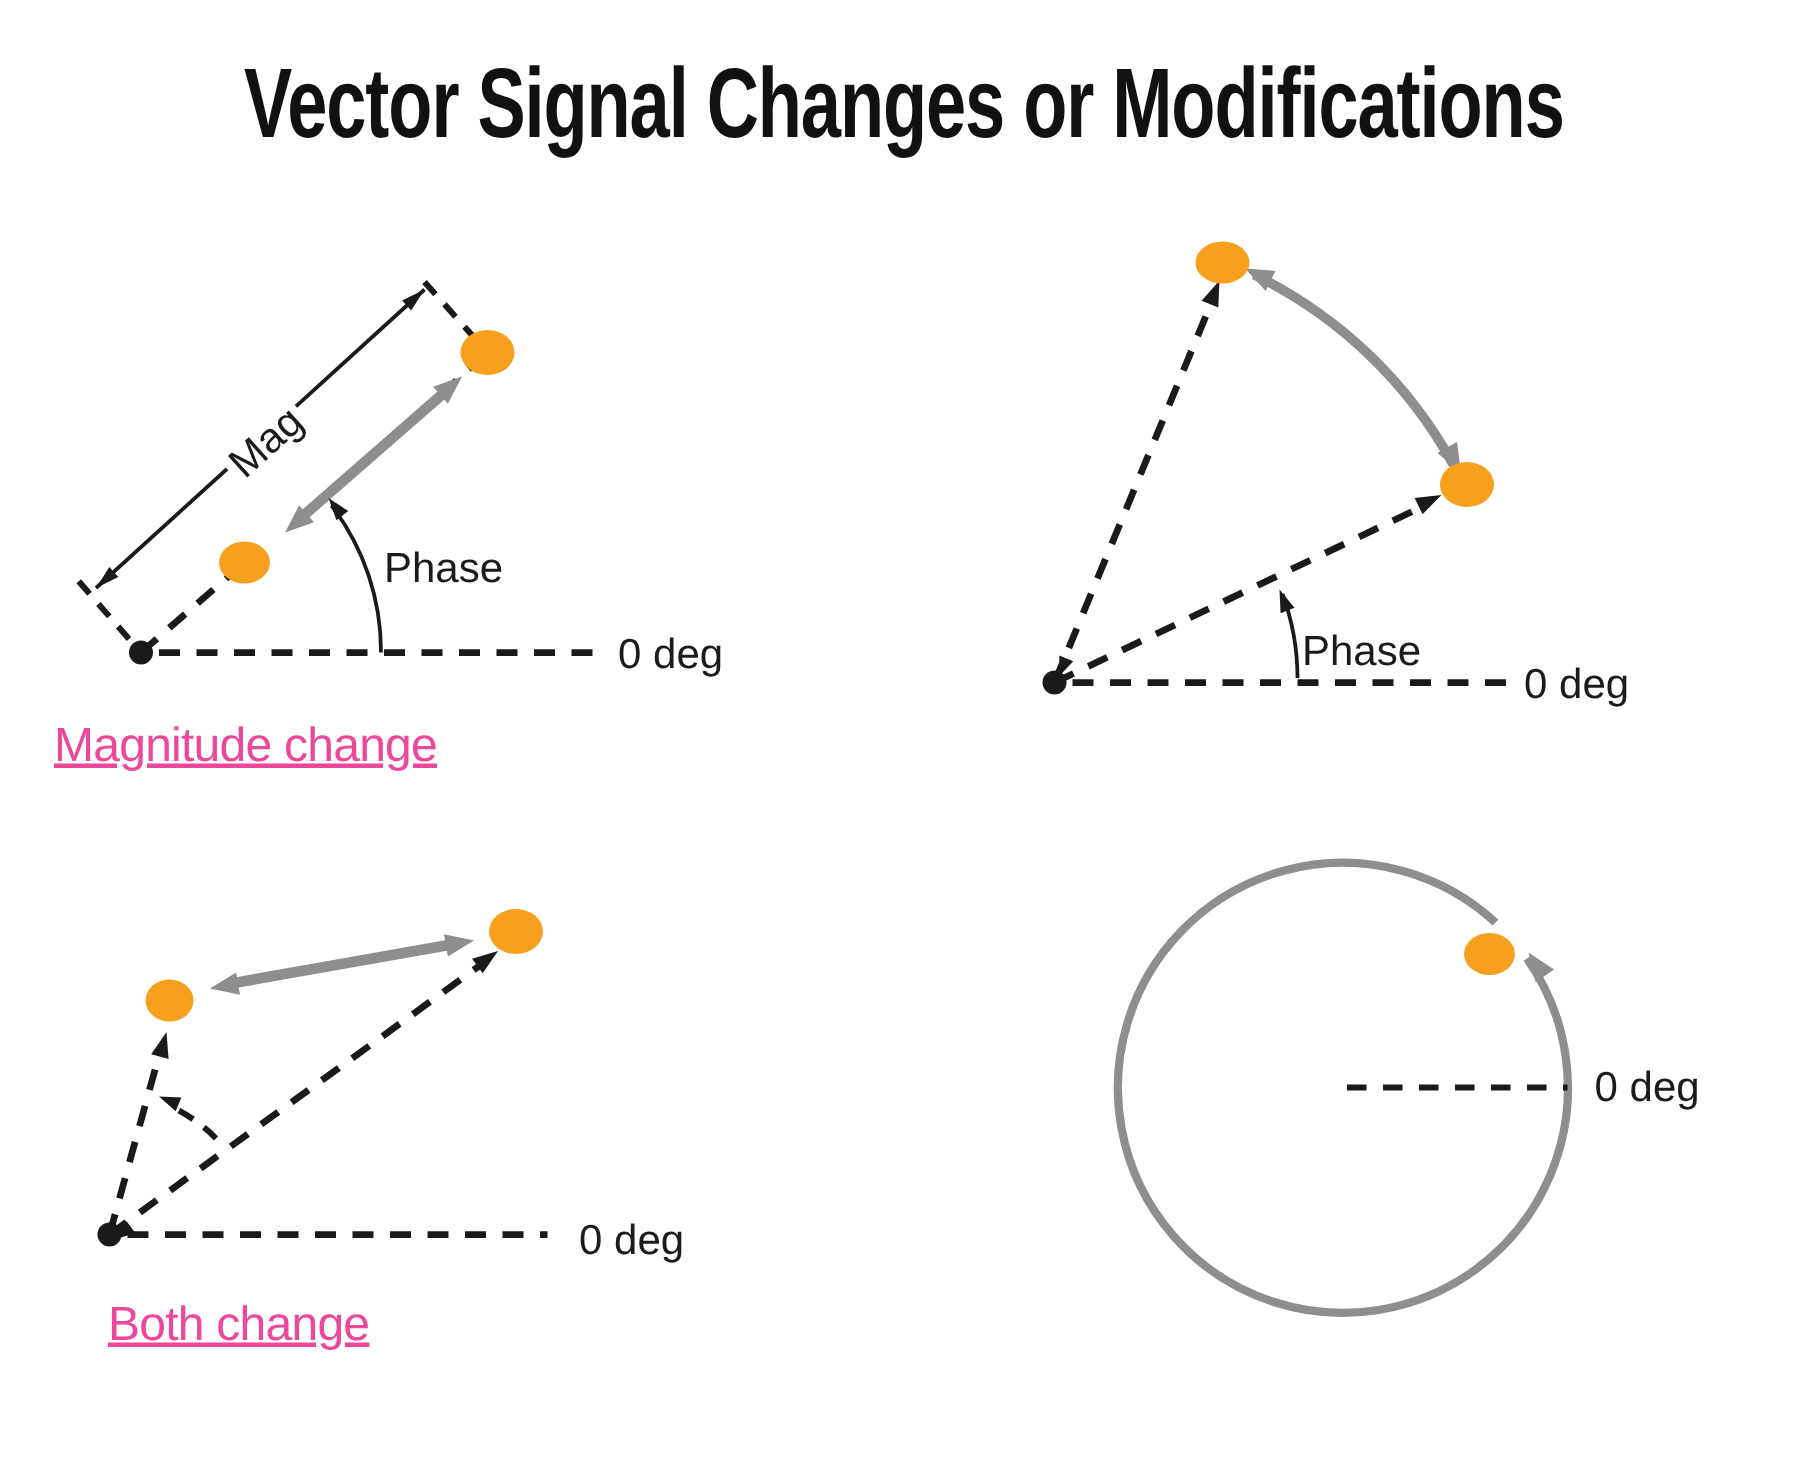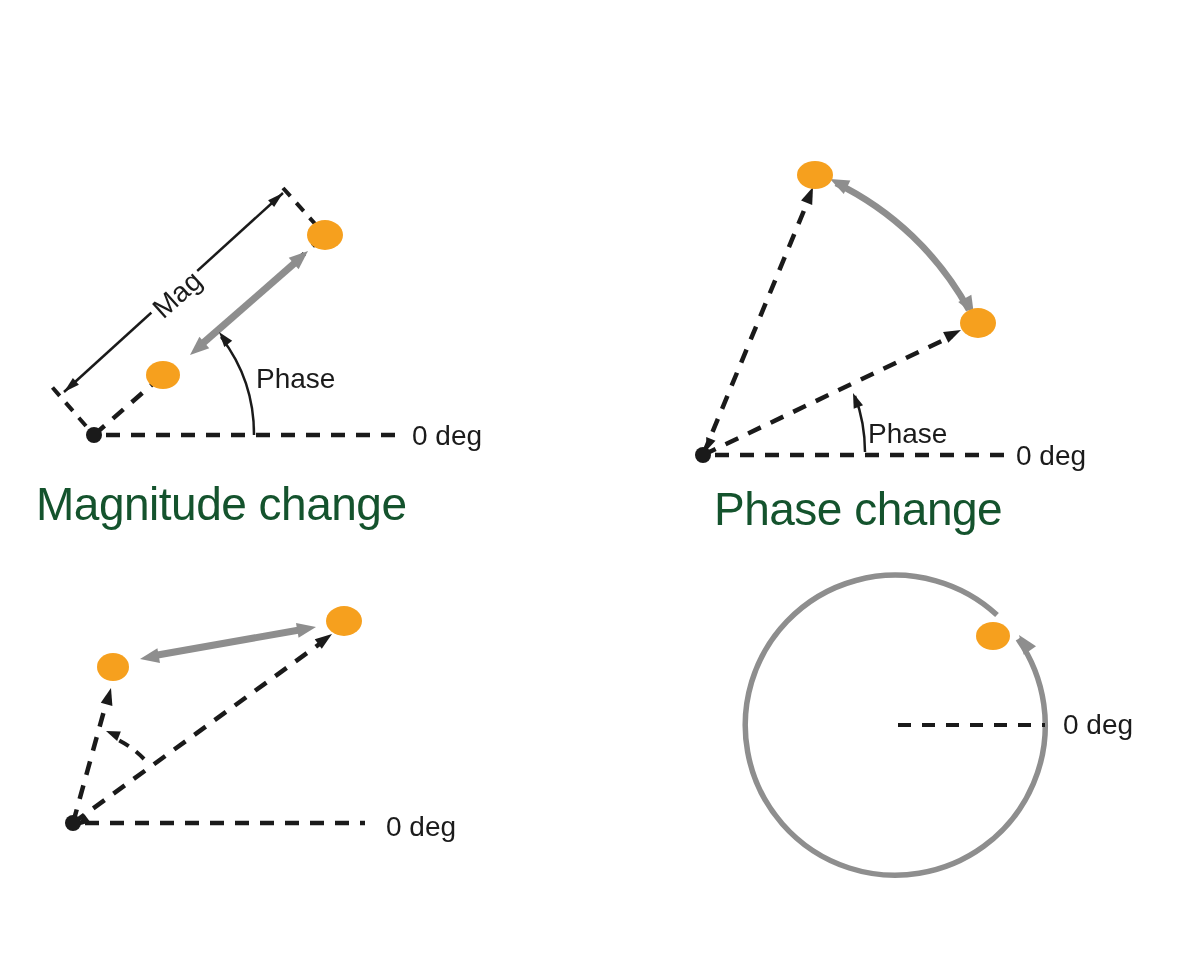--- a/index.html
+++ b/index.html
@@ -3,21 +3,21 @@
 <meta charset="utf-8">
 <style>
   html,body{margin:0;padding:0;background:#fff;}
   .canvas{position:relative;width:1200px;height:977px;background:#ffffff;overflow:hidden;
           font-family:"Liberation Sans",sans-serif;color:#1a1a1a;}
   .gfx{position:absolute;left:0;top:0;}
   .title{position:absolute;left:0;top:30px;width:1200px;text-align:center;white-space:nowrap;}
   .title span{display:inline-block;font-size:66px;font-weight:700;letter-spacing:-1px;
               transform:scaleX(0.73);transform-origin:center;color:#111;}
   .lbl{position:absolute;font-size:28px;line-height:1.05;color:#1b1b1b;white-space:nowrap;}
-  .caption{position:absolute;font-size:46px;letter-spacing:-0.5px;line-height:1.05;color:#14532d;white-space:nowrap;}
+  .caption{position:absolute;font-size:32px;letter-spacing:-0.5px;line-height:1.05;color:#ec4899;white-space:nowrap;text-decoration:underline;}
   .mag{transform:rotate(-42deg);transform-origin:center;background:#fff;padding:0 4px;}
   .dash-main{stroke-width:4.5;stroke-dasharray:14 11;fill:none;stroke-linecap:butt;}
   .dash-sub{stroke-width:4;stroke-dasharray:11 9;fill:none;}
   .dash-h4{stroke-width:4;stroke-dasharray:13 11;fill:none;}
   .thin{stroke-width:2.5;fill:none;}
   .grayline{stroke-width:7;fill:none;}
   .grayarc{stroke-width:6.5;fill:none;}
   .graycircle{stroke-width:5.5;fill:none;}
 </style>
 </head>
@@ -91,27 +91,30 @@
     </g>
 
     <g>
       <path d="M997 615 A150 150 0 1 0 1018 639" class="graycircle" stroke="#8E8E8E"></path>
       <path d="M0 0 L-19 -7.5 L-19 7.5 Z" transform="translate(1019,635) rotate(-125)" fill="#8E8E8E"></path>
       <line x1="898" y1="725" x2="1045" y2="725" class="dash-h4" stroke="#1A1A1A"></line>
       <ellipse cx="993" cy="636" rx="17" ry="14" fill="#F6A01E"></ellipse>
     </g>
   </svg>
 
+  <div class="title">
+    <span>Vector Signal Changes or Modifications</span>
+  </div>
 
   <div class="lbl mag" style="left:146px;top:280px;">Mag</div>
   <div class="lbl" style="left:256px;top:364px;">Phase</div>
   <div class="lbl" style="left:412px;top:421px;">0 deg</div>
   <div class="caption" style="left:36px;top:480px;">Magnitude change</div>
 
   <div class="lbl" style="left:868px;top:419px;">Phase</div>
   <div class="lbl" style="left:1016px;top:441px;">0 deg</div>
-  <div class="caption" style="left:714px;top:485px;">Phase change</div>
 
   <div class="lbl" style="left:386px;top:812px;">0 deg</div>
+  <div class="caption" style="left:72px;top:866px;">Both change</div>
 
   <div class="lbl" style="left:1063px;top:710px;">0 deg</div>
 
 </div>
 
 </body></html>

